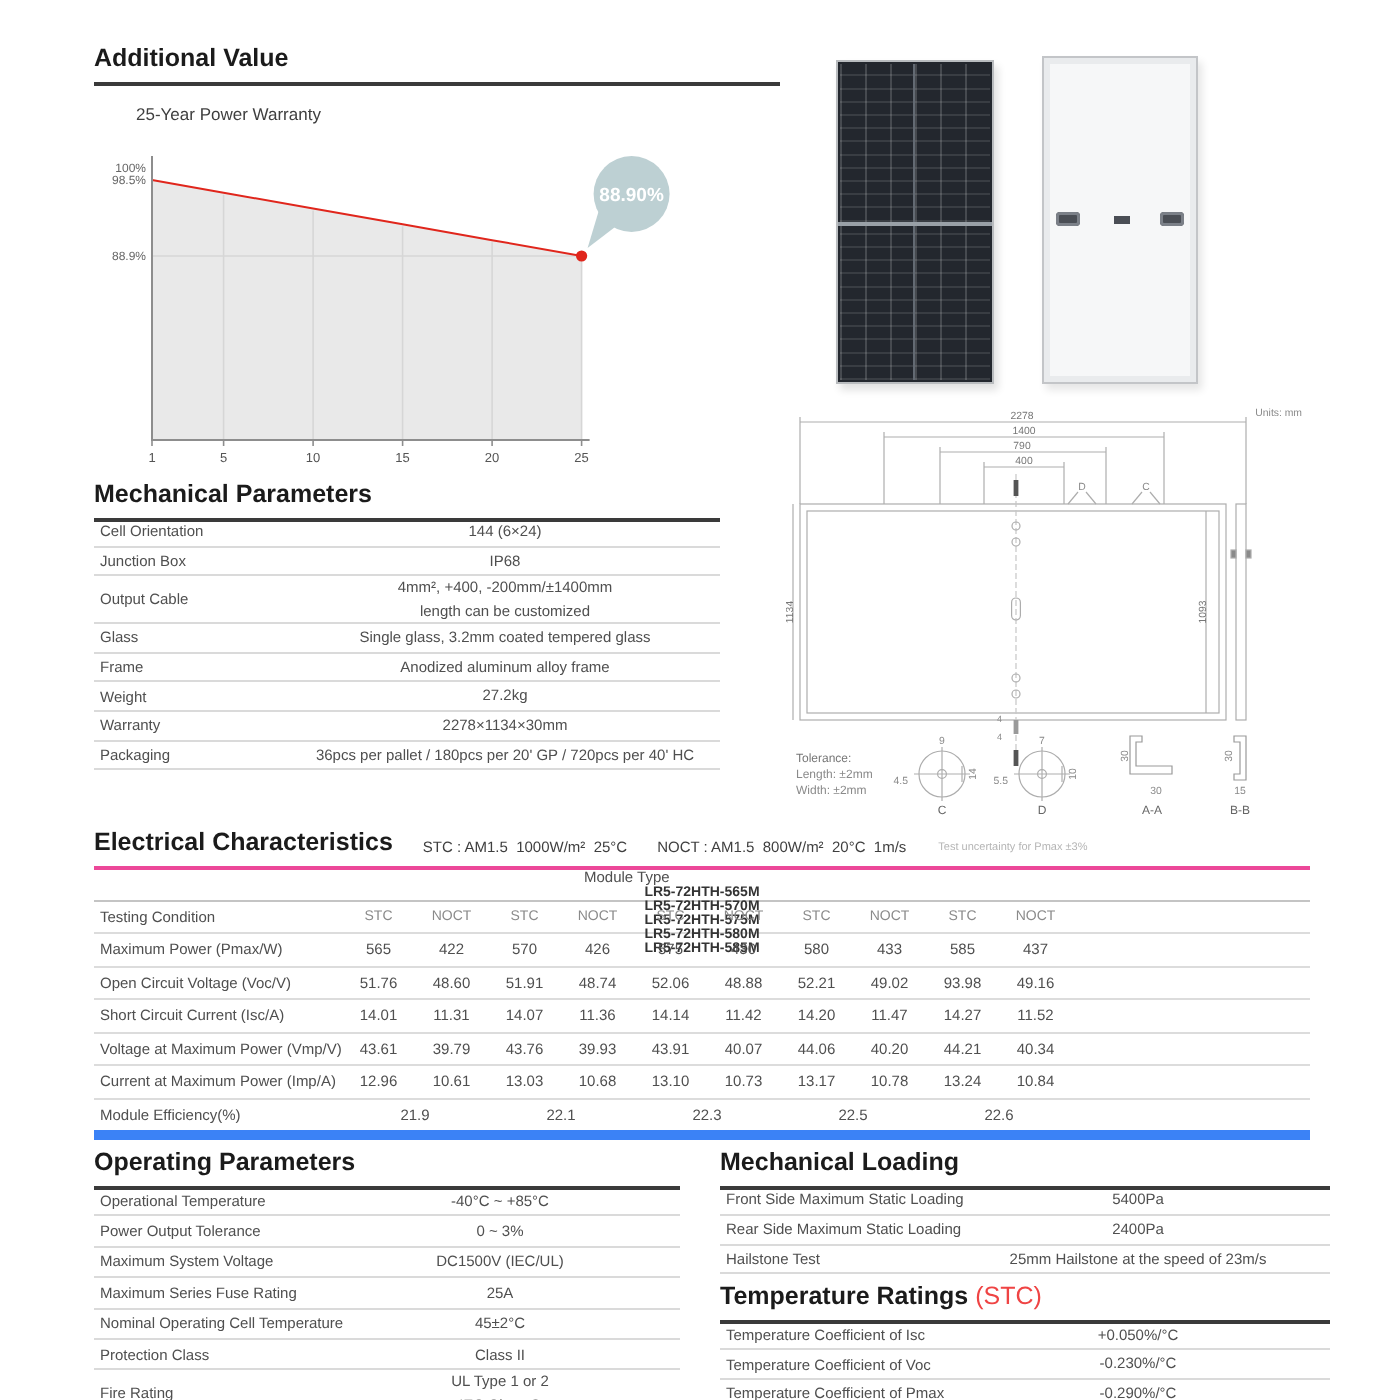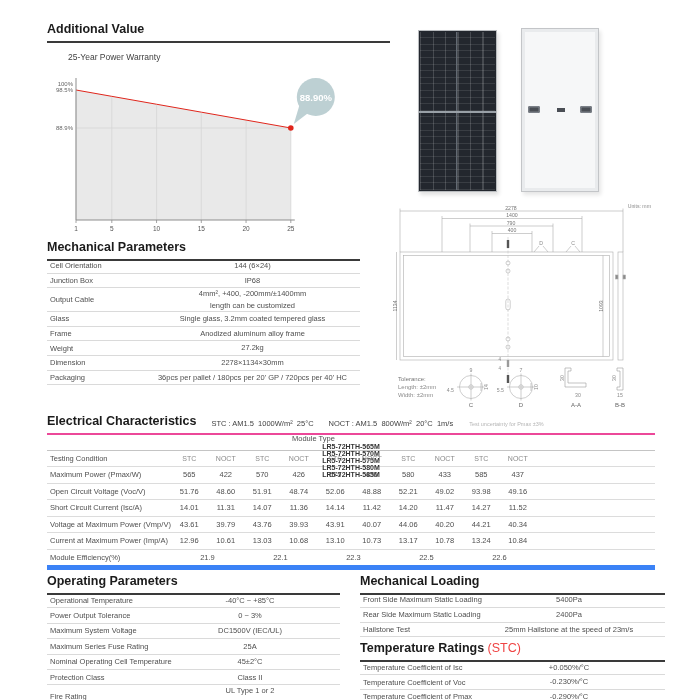--- a/index.html
+++ b/index.html
@@ -231,21 +231,21 @@
           <div>Anodized aluminum alloy frame</div>
         </div>
       </div>
       <div class="kv-row">
         <span class="kv-label">Weight</span>
         <div class="kv-val">
           <div>27.2kg</div>
         </div>
       </div>
       <div class="kv-row">
-        <span class="kv-label">Dimension</span>
+        <span class="kv-label">Warranty</span>
         <div class="kv-val">
           <div>2278×1134×30mm</div>
         </div>
       </div>
       <div class="kv-row">
         <span class="kv-label">Packaging</span>
         <div class="kv-val">
           <div>36pcs per pallet / 180pcs per 20' GP / 720pcs per 40' HC</div>
         </div>
       </div>

